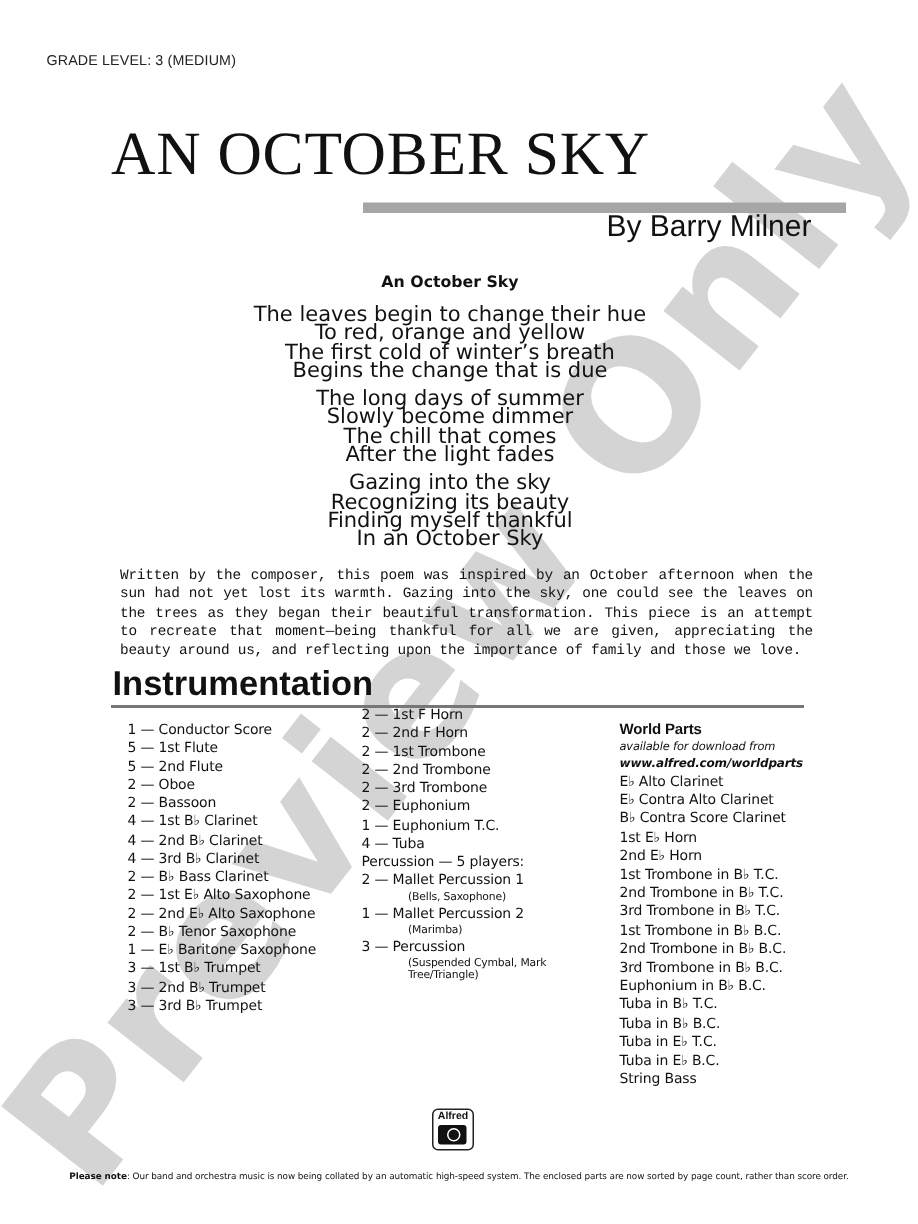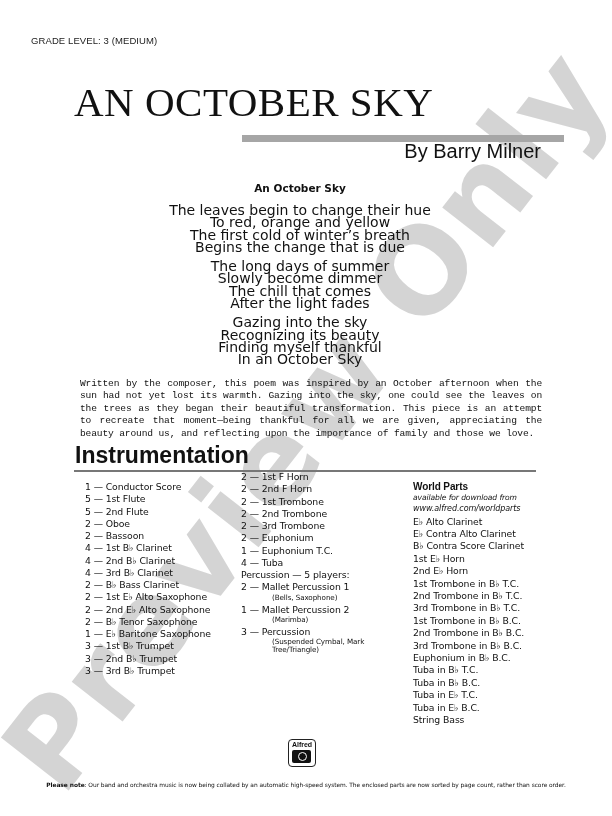--- a/index.html
+++ b/index.html
@@ -52,21 +52,21 @@
       position: absolute; font-family: "DejaVu Sans", sans-serif; font-size: 9.3px; line-height: 12.25px; color: #111;
       letter-spacing: -0.1px;
     }
     .col1 { left: 85px; top: 481px; }
     .col2 { left: 241px; top: 471px; }
     .col3 { left: 413px; top: 481px; }
     .row { white-space: nowrap; }
     .sub { padding-left: 31px; font-size: 7.2px; line-height: 9px; margin-top: -1px; margin-bottom: 2px; white-space: nowrap; }
     .wp-title { font-family: "Liberation Sans", sans-serif; font-weight: bold; font-size: 10px; line-height: 12px; }
     .wp-avail { font-style: italic; font-size: 7.6px; line-height: 9.5px; }
-    .wp-url { font-style: italic; font-weight: normal; font-size: 8px; line-height: 11px; margin-bottom: 2px; }
+    .wp-url { font-style: italic; font-weight: bold; font-size: 8px; line-height: 11px; margin-bottom: 2px; }
     .wp-item { white-space: nowrap; line-height: 12.4px; }
     .logo {
       position: absolute; left: 288px; top: 739px; width: 28px; height: 28px;
       border: 1.5px solid #222; border-radius: 4px; box-sizing: border-box; background: #fff;
     }
     .logo-text {
       position: absolute; left: 0; top: 1px; width: 100%; text-align: center;
       font-family: "Liberation Sans", sans-serif; font-weight: bold; font-size: 7px; line-height: 8px; color: #111;
     }
     .logo-mark {

